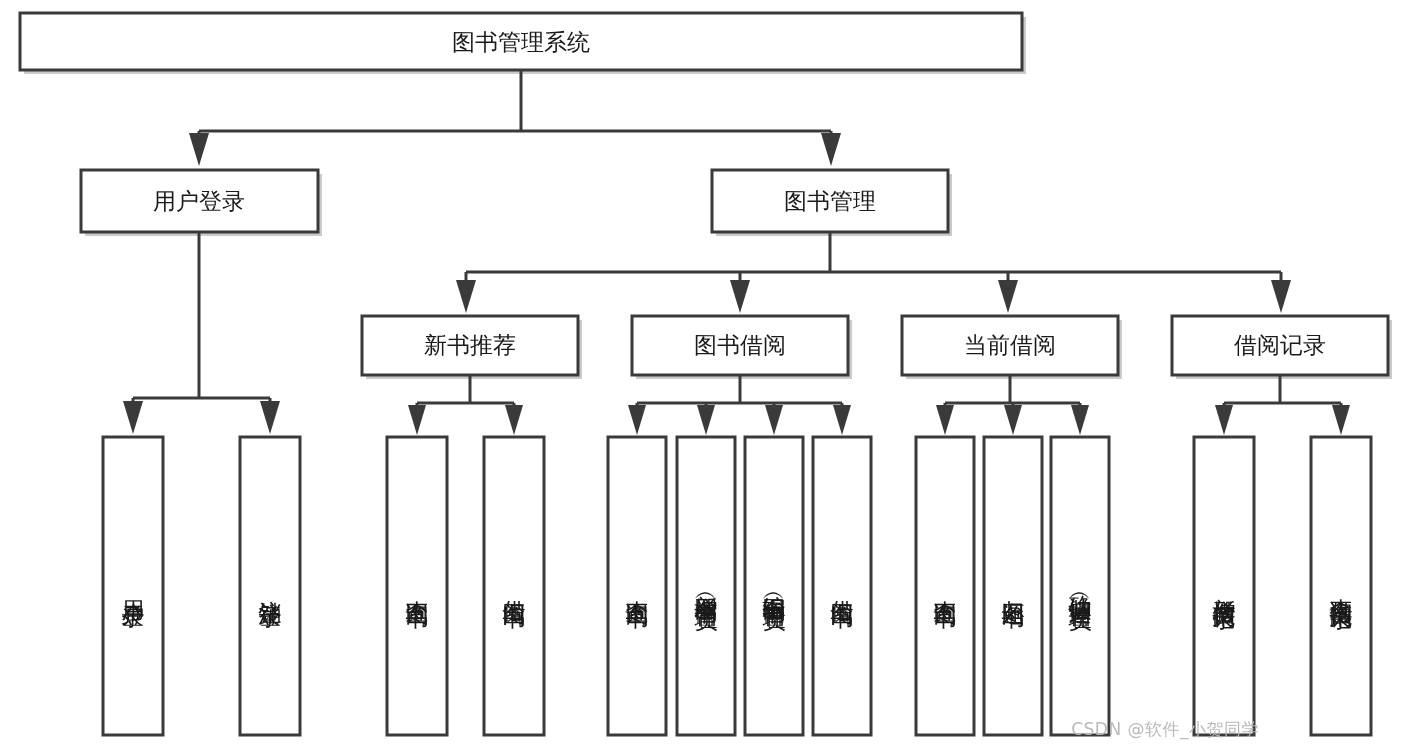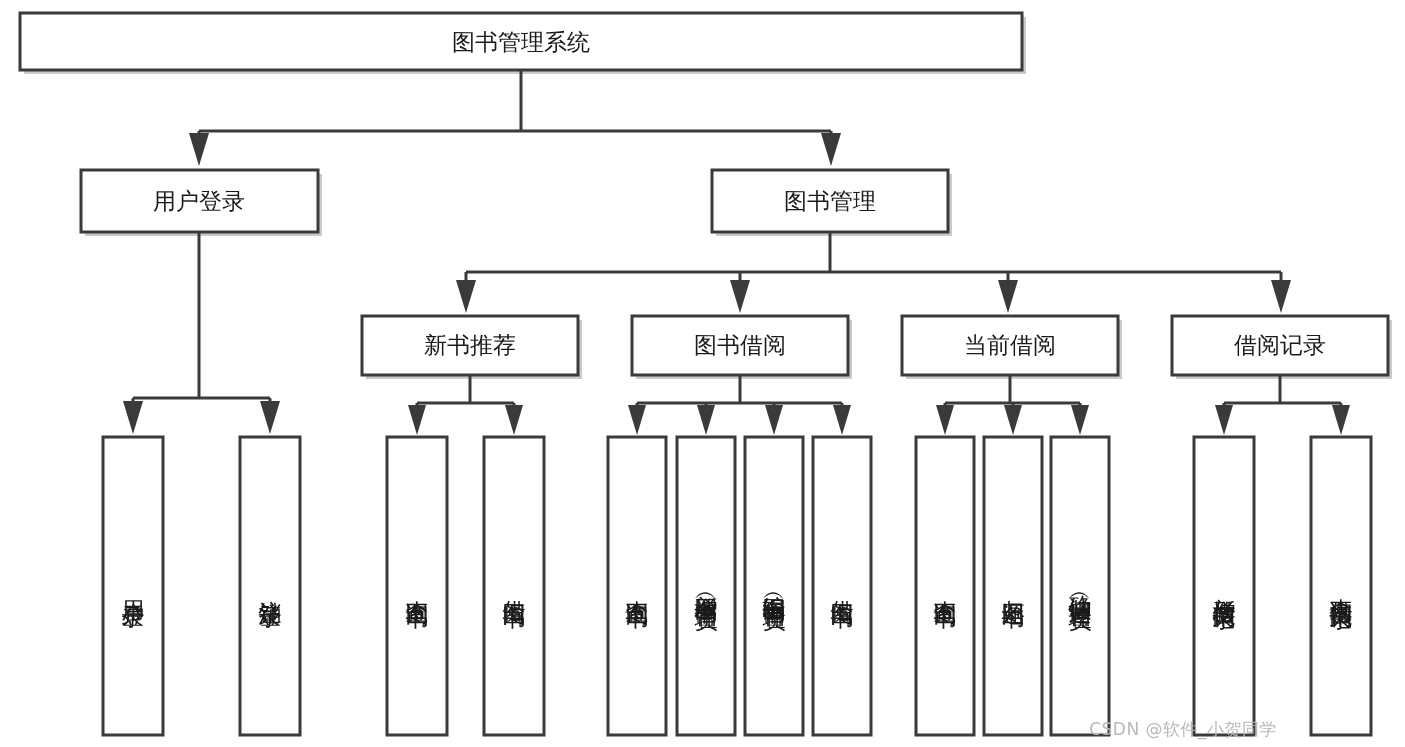--- a/index.html
+++ b/index.html
@@ -62,21 +62,21 @@
     color: #1a1a1a;
     display: flex;
     align-items: center;
     justify-content: center;
     letter-spacing: 2px;
     white-space: nowrap;
     pointer-events: none;
   }
   .watermark {
     position: absolute;
-    right: 8px;
+    right: 26px;
     bottom: 6px;
     font-family: "DejaVu Sans", "Liberation Sans", sans-serif;
     font-size: 17px;
     color: #b9b9b9;
     letter-spacing: 0.5px;
     white-space: nowrap;
   }
 </style>
 </head>
 <body>

